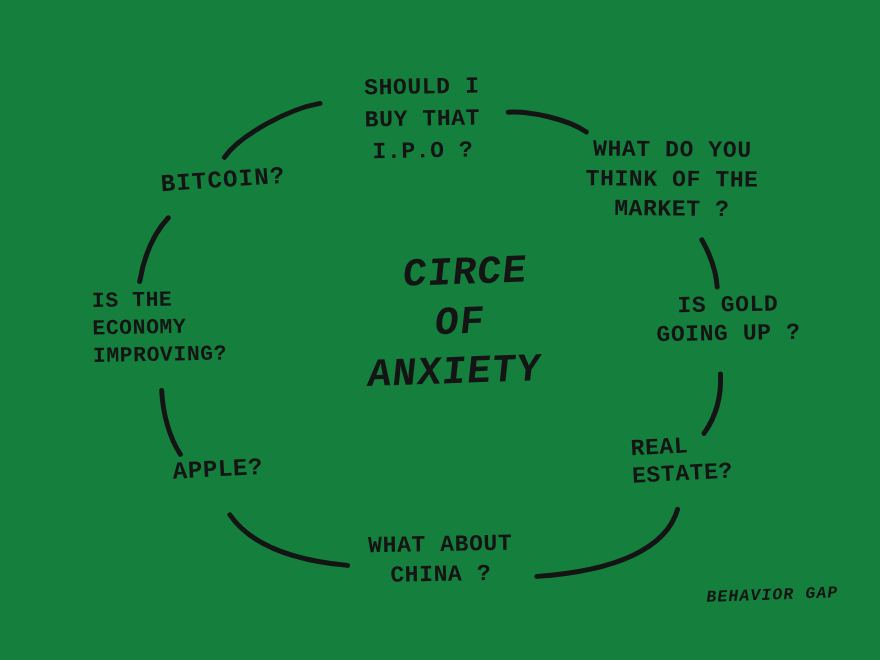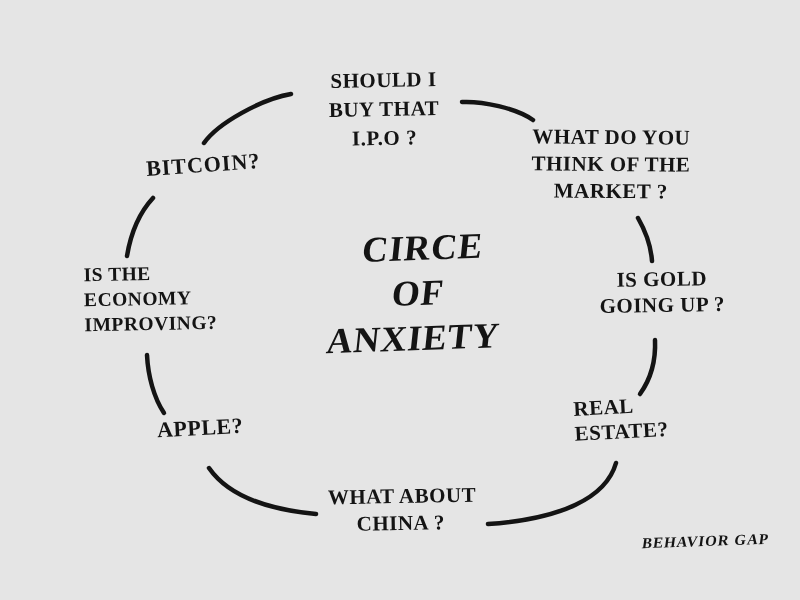--- a/index.html
+++ b/index.html
@@ -1,22 +1,22 @@
 <!DOCTYPE html>
 <html><head>
 <meta charset="utf-8">
 <style>
   html, body { margin: 0; padding: 0; background: #ffffff; }
   .canvas {
     position: relative;
     width: 800px;
     height: 600px;
-    background: #e5e5e5;
+    background: #15803d;
     overflow: hidden;
-    font-family: Liberation Serif, serif;
+    font-family: Liberation Mono, monospace;
   }
   .arc-layer { position: absolute; left: 0; top: 0; width: 800px; height: 600px; }
   .arc-layer path {
     fill: none;
     stroke: #141414;
     stroke-width: 4.5;
     stroke-linecap: round;
   }
   .lbl {
     position: absolute;

